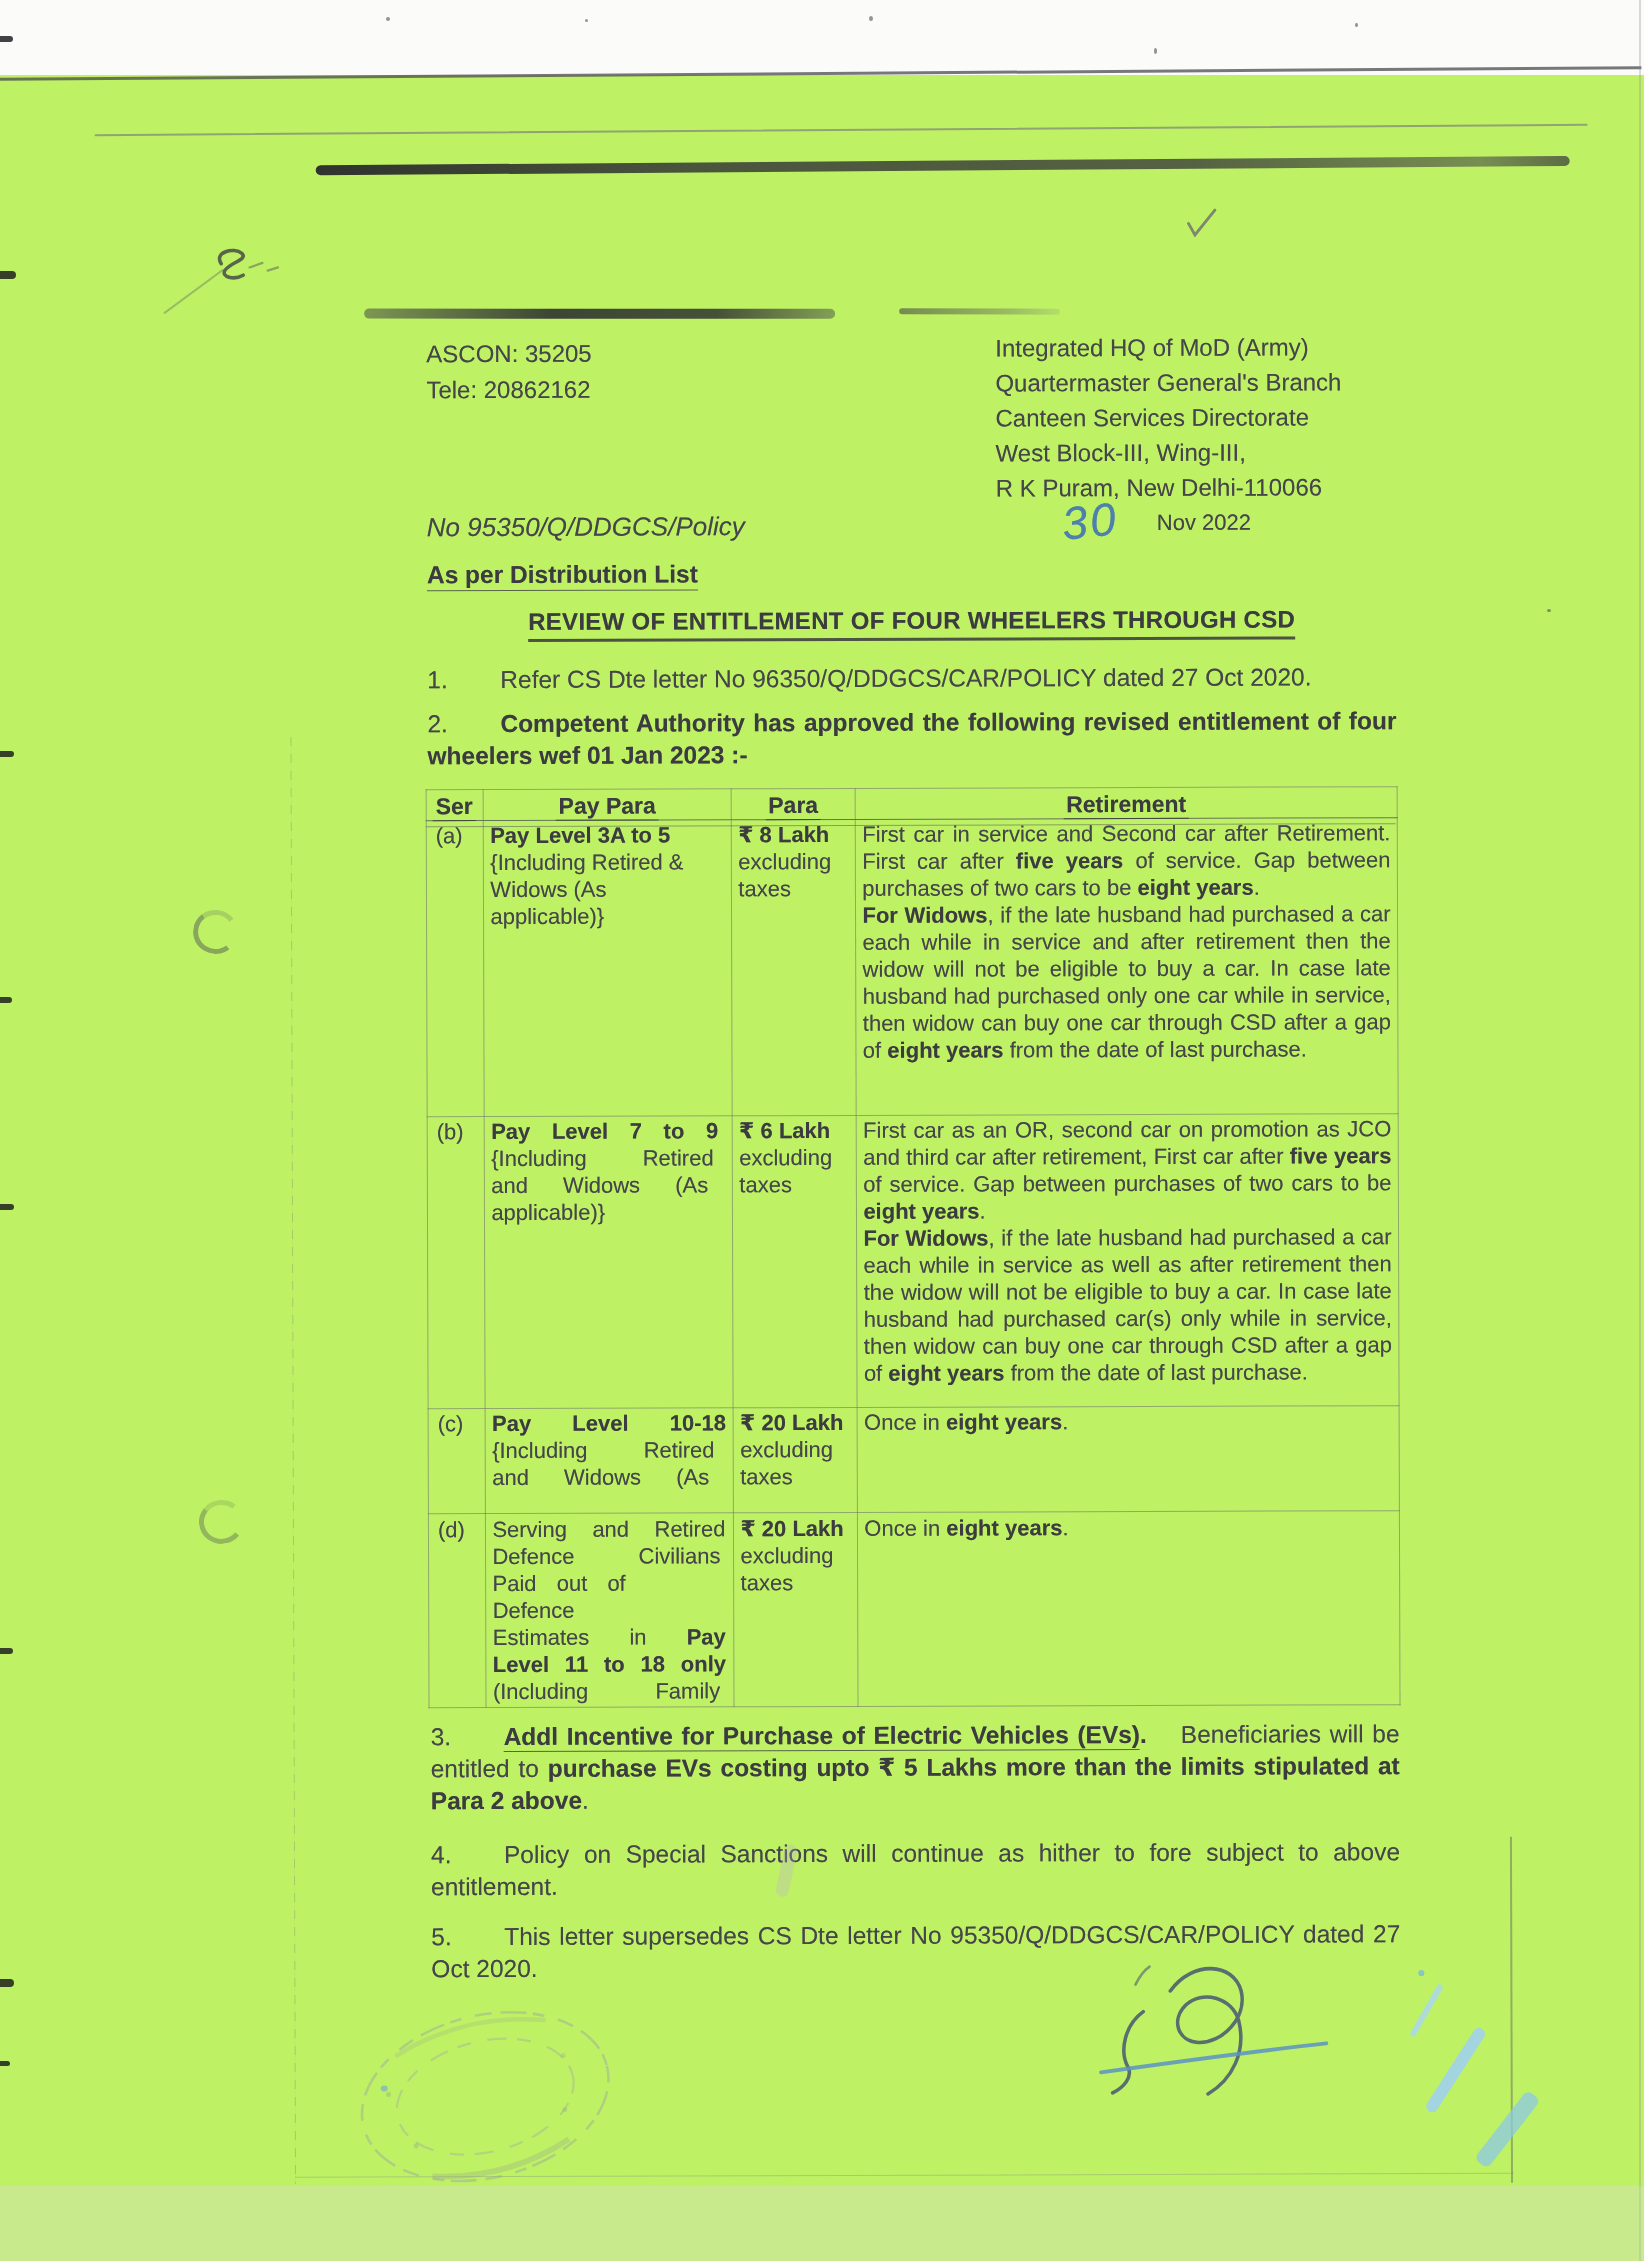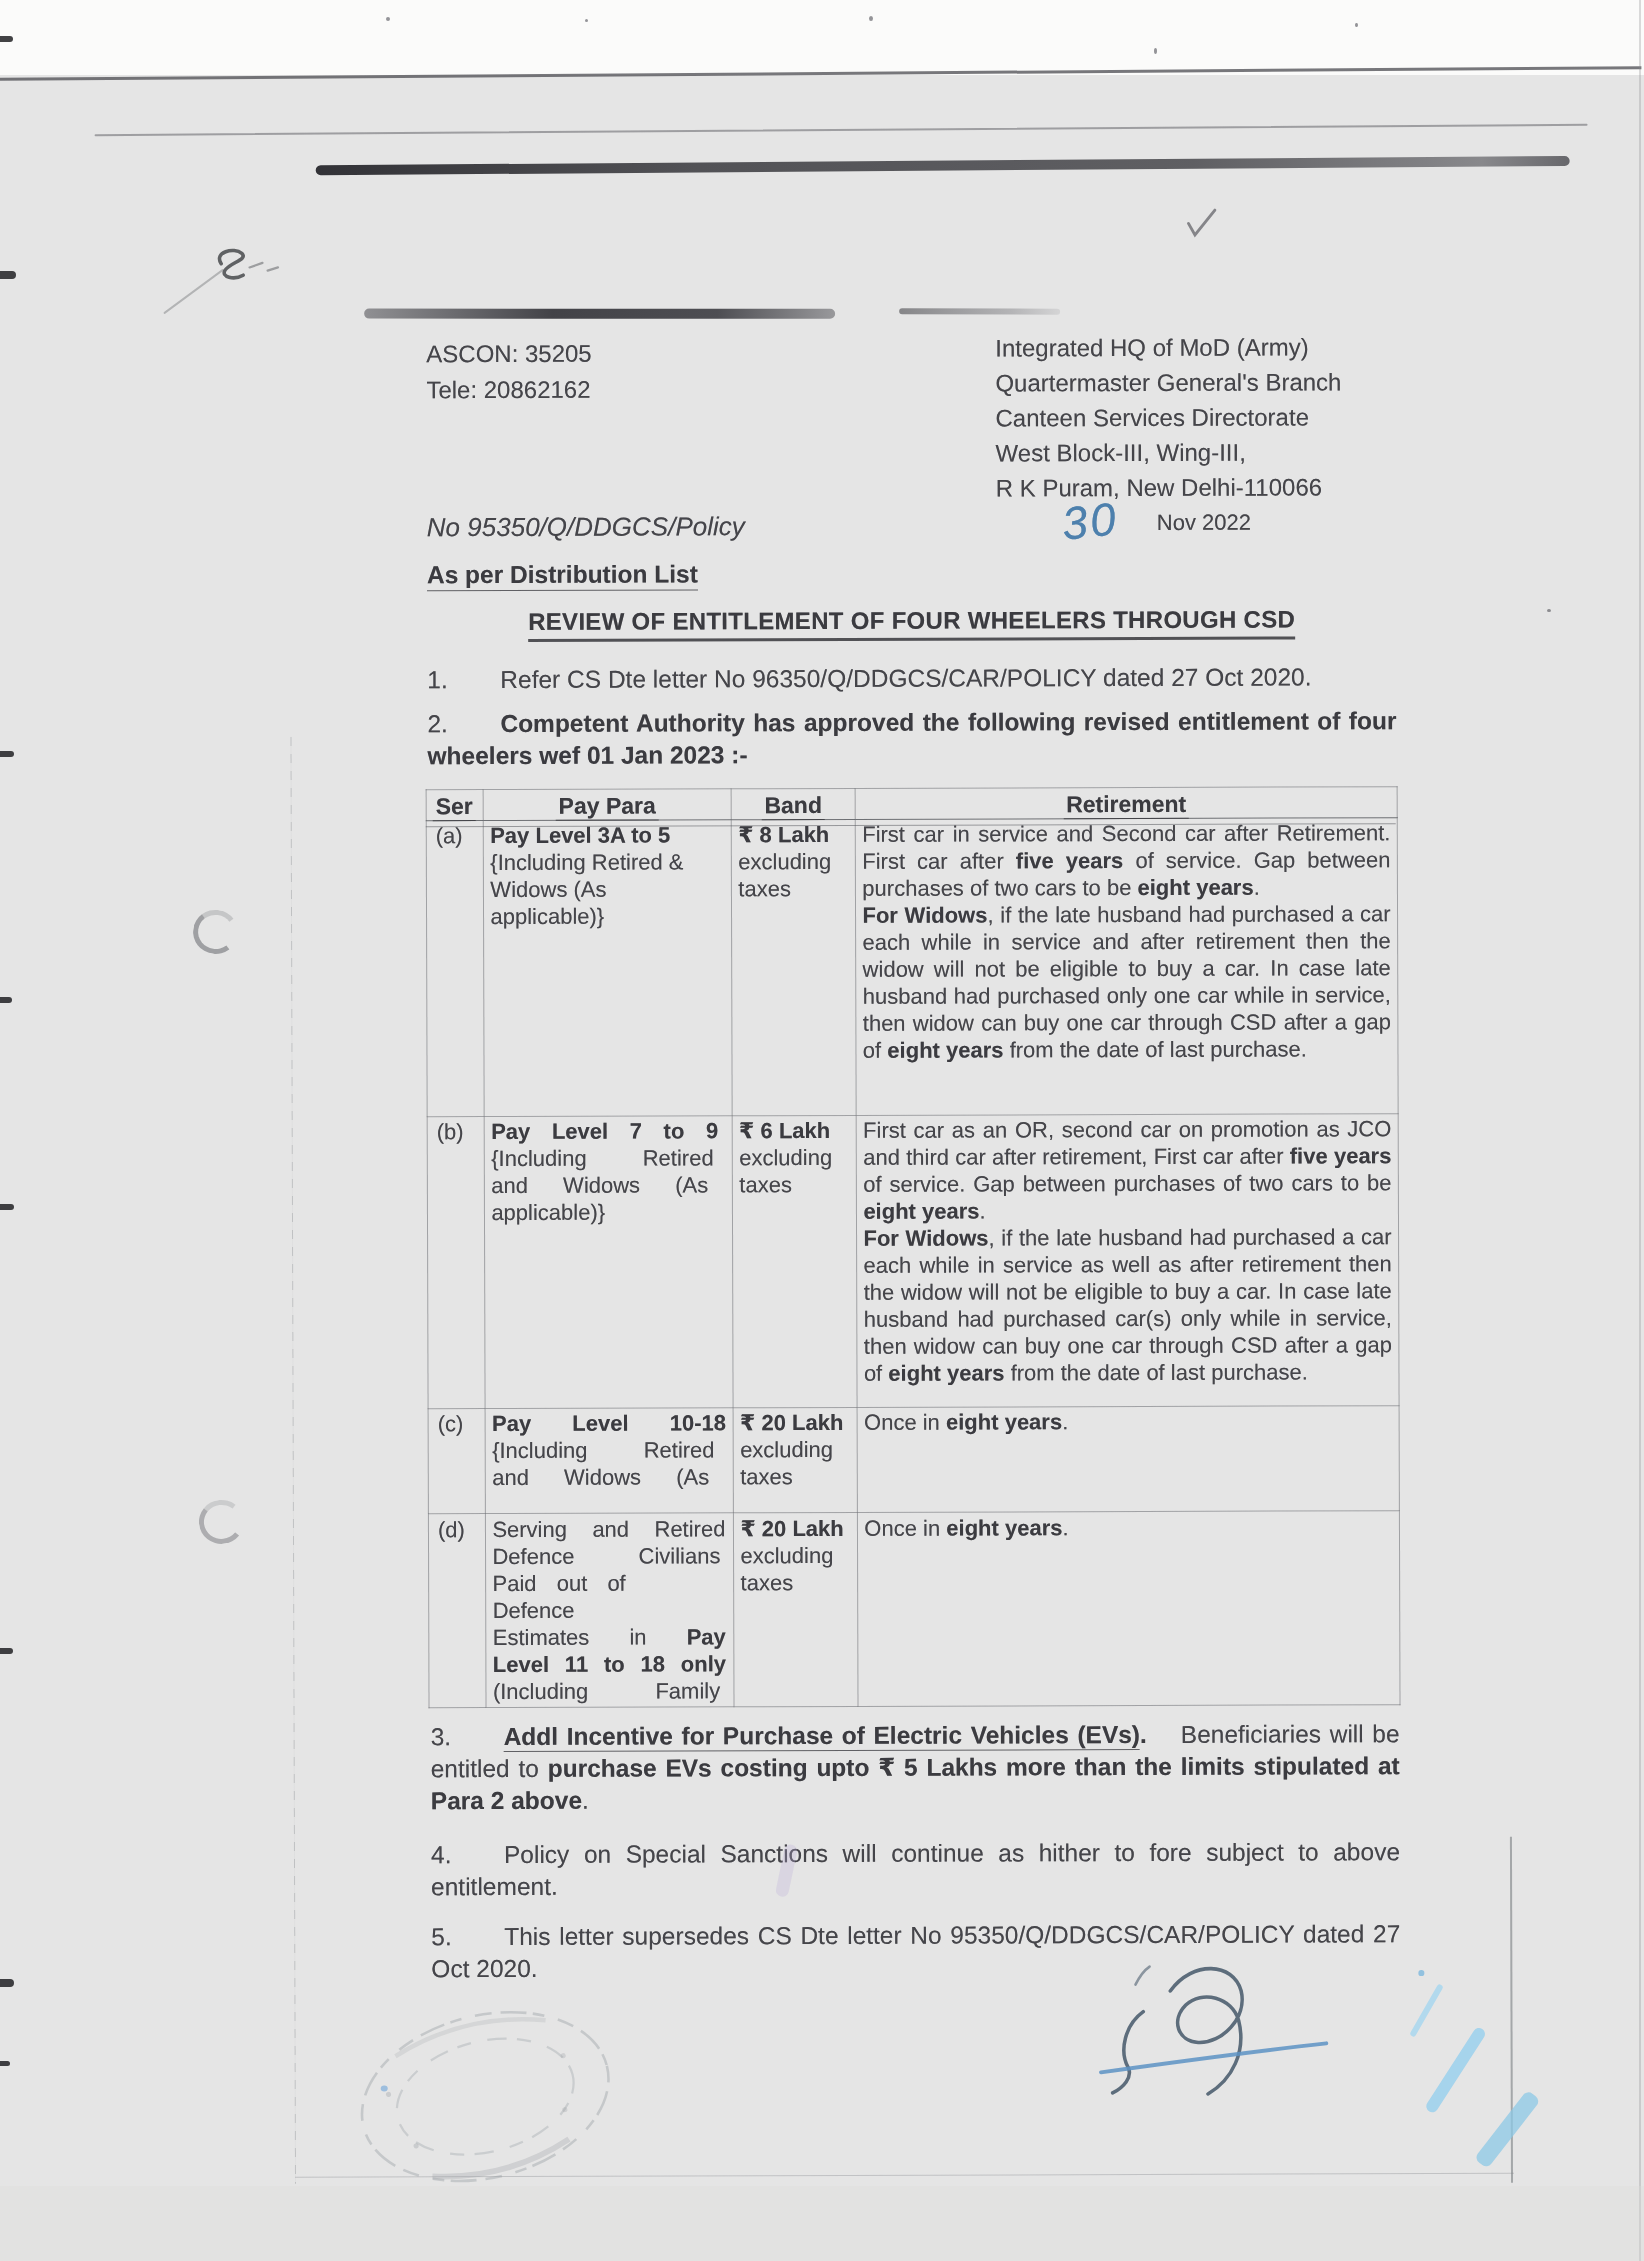--- a/index.html
+++ b/index.html
@@ -1,16 +1,16 @@
 <!DOCTYPE html>
 <html style="--text: #45454a; --ink-blue: #4d80ad; --sig-ink: #4e5f70;font-size:10.3px"><head>
 <meta charset="utf-8">
 <style>
   html,body{margin:0;padding:0;background:#ffffff;}
-  .scan{position:relative;width:1644px;height:2261px;background:#e5e5e5;overflow:hidden;
+  .scan{position:relative;width:1644px;height:2261px;background:#bef264;overflow:hidden;
         font-family:"Liberation Sans","DejaVu Sans",sans-serif;color:var(--text,#45454a);}
   .scan *{box-sizing:border-box;}
   .top-white{position:absolute;left:0;top:0;width:1644px;height:75px;background:#fbfbfa;}
   .sheet{position:absolute;left:0;top:0;width:1644px;height:2261px;transform:rotate(-0.18deg);transform-origin:50% 40%;}
   .txt{position:absolute;text-shadow:0 0 0.6px rgba(70,70,75,.45);}
   .b{font-weight:700;color:#3b3b40;}
   .u{border-bottom:1.9px solid rgba(62,62,68,.8);padding-bottom:1.3px;}
   .seg{word-spacing:0;}
   
   .edge-line{position:absolute;left:0;top:72px;width:1644px;height:2.6px;background:rgba(75,75,80,.75);transform:rotate(-0.22deg);}
@@ -124,21 +124,21 @@
       <colgroup>
           <col style="width:57px">
           <col style="width:248px">
           <col style="width:124px">
           <col style="width:542px">
         </colgroup>
       <thead>
         <tr>
           <th style="text-align:left;"><span>Ser</span></th>
           <th><span>Pay Para</span></th>
-          <th><span>Band</span></th>
+          <th><span>Para</span></th>
           <th><span>Retirement</span></th>
         </tr>
       </thead>
       <tbody>
         <tr>
           <td>
               <div class="cw cell-ser" style="height:294px;">(a)</div>
             </td>
           <td>
               <div class="cw" style="height:294px;"><span class="seg b">Pay Level 3A to 5</span><br><span class="seg">{Including Retired &amp;</span><br><span class="seg">Widows (As</span><br><span class="seg">applicable)}</span></div>

